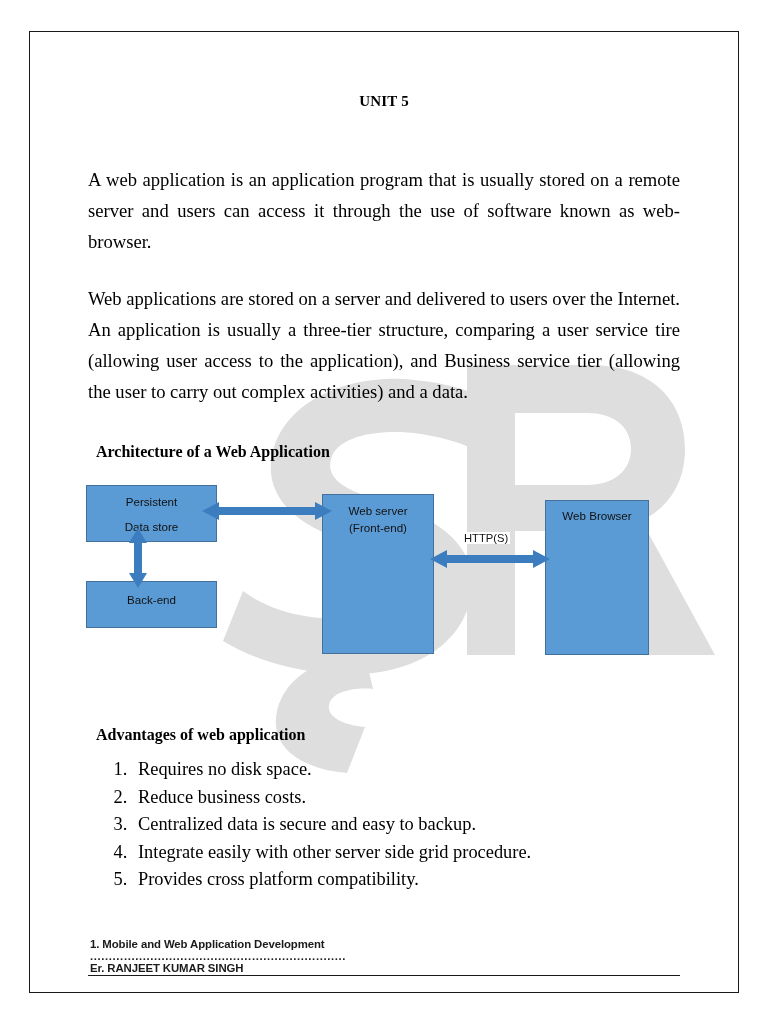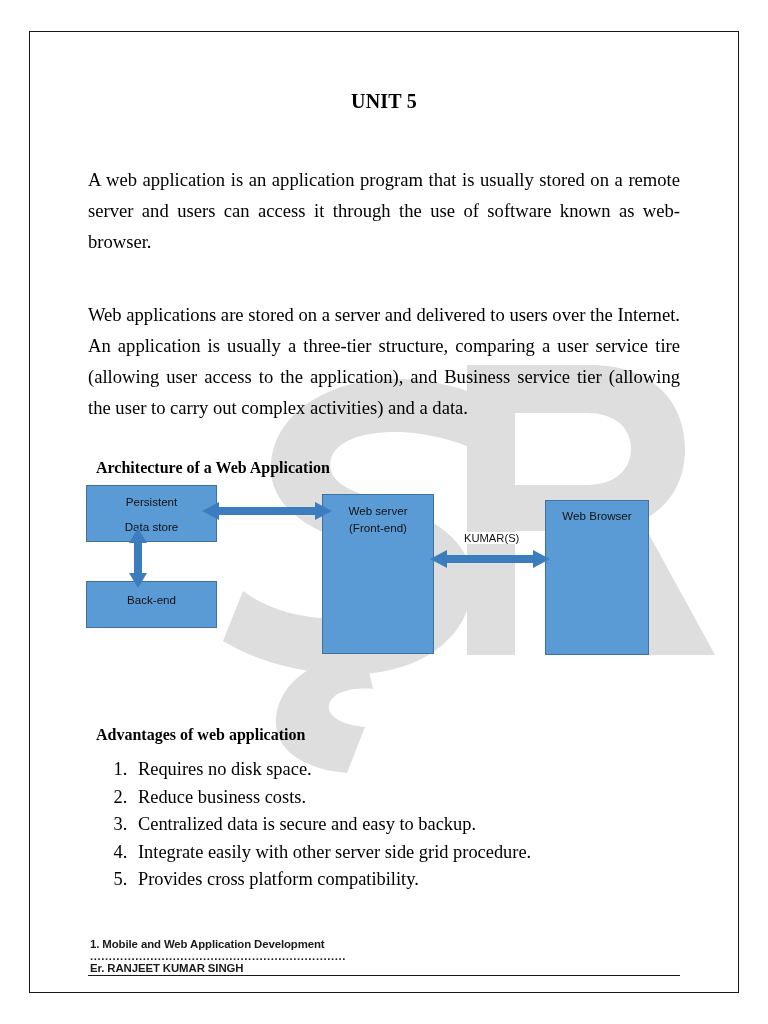--- a/index.html
+++ b/index.html
@@ -44,37 +44,37 @@
   #content {
     position: absolute;
     left: 88px; top: 88px;
     width: 592px;
     z-index: 3;
   }
 
   .doc-title {
     text-align: center;
     font-weight: bold;
-    font-size: 20px;
+    font-size: 15px;
     line-height: 27px;
     color: #000;
     letter-spacing: 0.2px;
   }
   .doc-title.second { margin-bottom: 2px; }
 
   p.para {
     font-size: 18.6px;
     line-height: 31px;
     text-align: justify;
     text-justify: inter-word;
     color: #000;
     margin: 0;
   }
   #para1 { margin-top: 49px; }
-  #para2 { margin-top: 42px; font-family: Liberation Serif, serif; }
+  #para2 { margin-top: 26px; font-family: Liberation Serif, serif; }
 
   h3.section-heading {
     font-size: 16px;
     font-weight: bold;
     line-height: 26px;
     margin: 8px;
     color: #000;
   }
   #arch-heading { margin-top: 32px; }
   #adv-heading  { margin-top: 0; }
@@ -273,21 +273,21 @@
       <path d="M11 0 L2 15 L20 15 Z" fill="#3C7DBF"></path>
       <path d="M11 60 L2 45 L20 45 Z" fill="#3C7DBF"></path>
     </svg>
 
     <svg class="arrow-svg" id="arrow-ws-br" viewBox="0 0 120 22" xmlns="http://www.w3.org/2000/svg">
       <path d="M16 7 L104 7 L104 15 L16 15 Z" fill="#3C7DBF"></path>
       <path d="M0 11 L17 2 L17 20 Z" fill="#3C7DBF"></path>
       <path d="M120 11 L103 2 L103 20 Z" fill="#3C7DBF"></path>
     </svg>
 
-    <div id="label-https">KUMAR(S)</div>
+    <div id="label-https">HTTP(S)</div>
   </div>
 
   <div id="advantages-block">
     <h3 class="section-heading" id="adv-heading">Advantages of web application</h3>
     <ol class="adv-list">
       <li>Requires no disk space.</li>
       <li>Reduce business costs.</li>
       <li>Centralized data is secure and easy to backup.</li>
       <li>Integrate easily with other server side grid procedure.</li>
       <li>Provides cross platform compatibility.</li>

